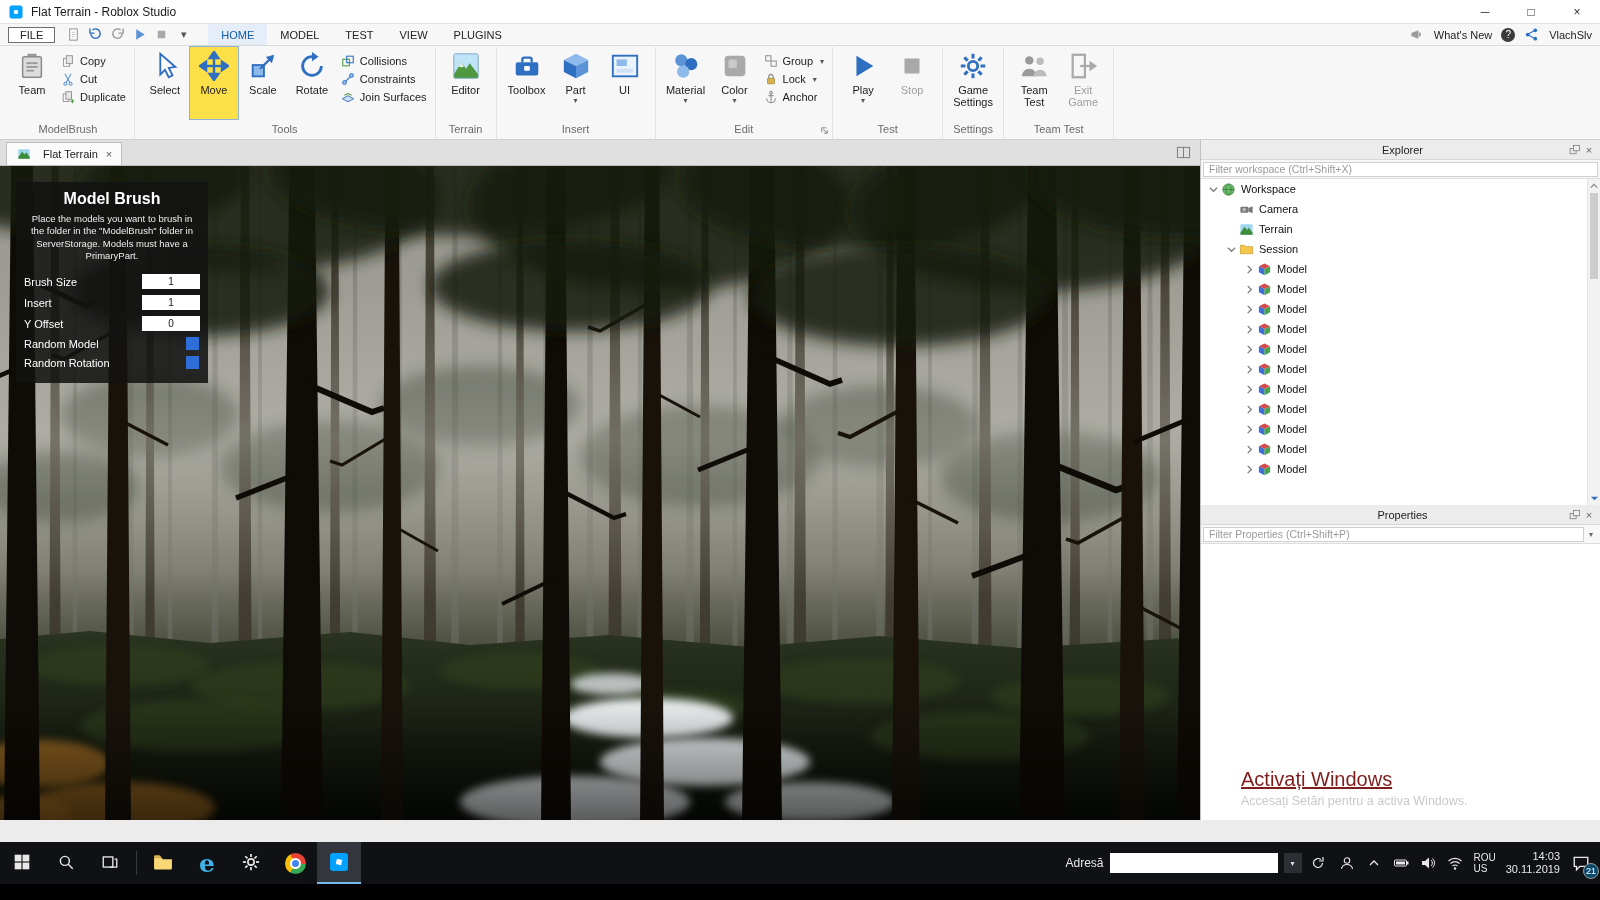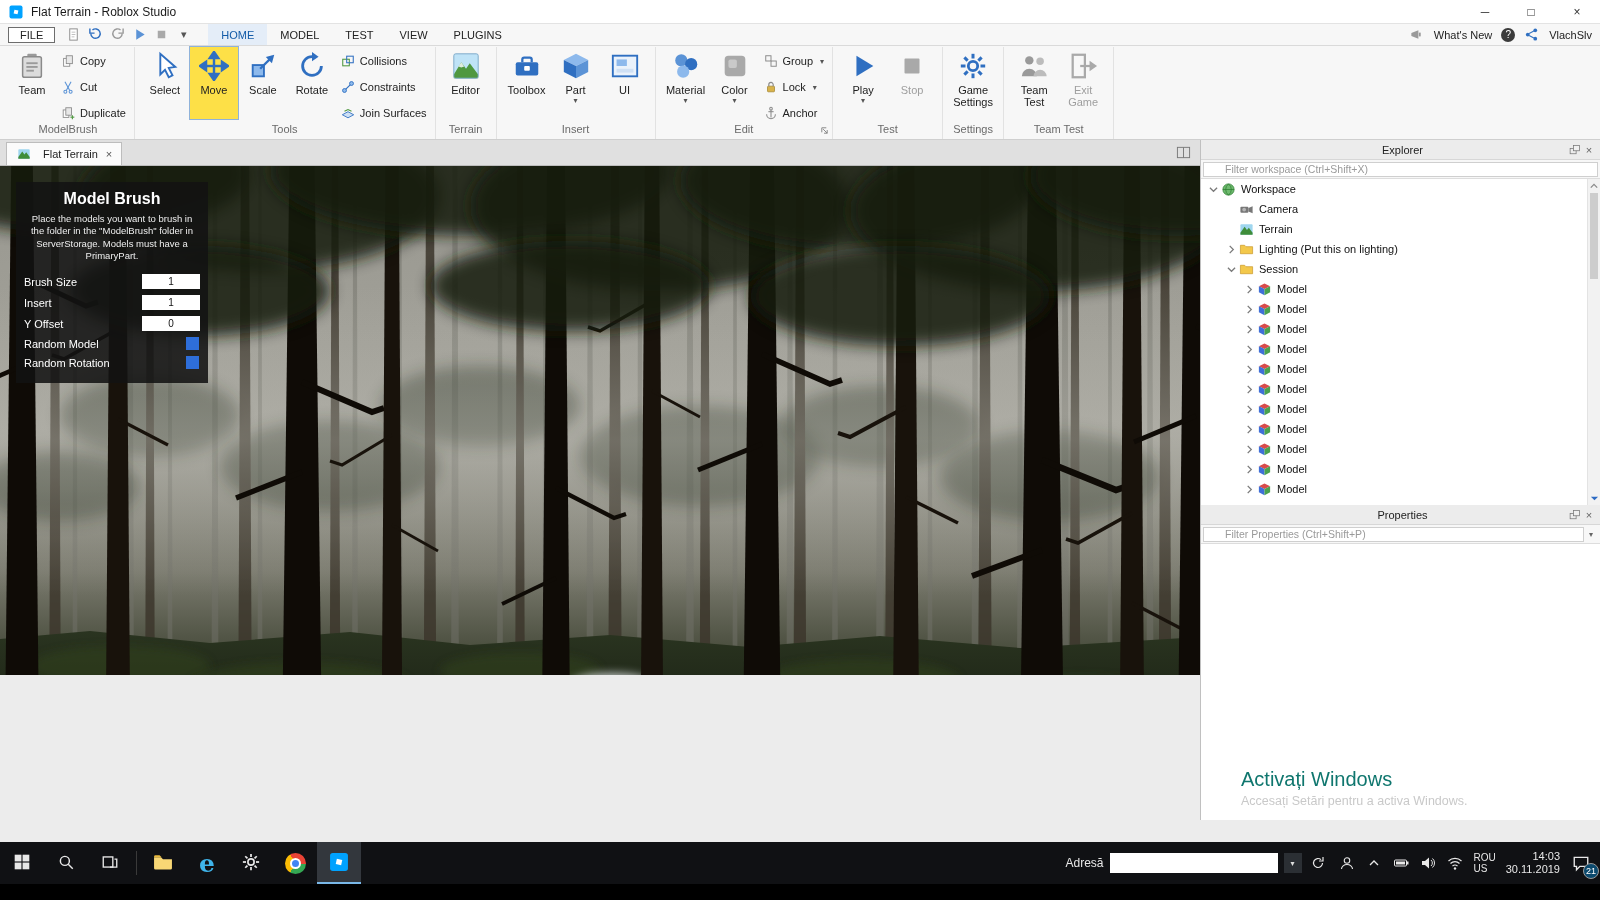--- a/index.html
+++ b/index.html
@@ -33,38 +33,38 @@
   .ribbon{height:94px;background:#f7f7f7;border-bottom:1px solid #cfcfcf;
     display:flex;align-items:stretch;padding:1px 2px 0 2px;}
   .rgroup{position:relative;display:flex;flex-direction:column;padding:0 6px;border-right:1px solid #e2e2e2;}
   .rbody{flex:1;display:flex;align-items:flex-start;gap:1px;}
   .rlarge{width:48px;min-height:72px;display:flex;flex-direction:column;align-items:center;
     padding-top:4px;text-align:center;line-height:12px;color:#222;}
   .rlarge.active{background:#fde047;outline:1px solid #8fb2da;}
   .rlarge .ricon{width:30px;height:30px;margin-bottom:3px;display:flex;align-items:center;justify-content:center;}
   .rcaret{font-size:8px;color:#555;line-height:8px;margin-top:1px;}
   .rcaret2{font-size:8px;color:#555;margin-left:2px;}
-  .rsmallcol{display:flex;flex-direction:column;gap:12px;padding:7px 2px 0 4px;}
+  .rsmallcol{display:flex;flex-direction:column;gap:4px;padding:7px 2px 0 4px;}
   .rsmall{display:flex;align-items:center;gap:5px;color:#222;white-space:nowrap;}
   .ricon16{width:14px;height:14px;display:inline-flex;}
   .rgrouplabel{font-size:11px;color:#6a6a6a;text-align:center;padding:2px 0 4px;}
   .disabled .rlabel{color:#9e9e9e;}
   .rlauncher{position:absolute;right:3px;bottom:4px;width:9px;height:9px;display:flex;}
 
   
   .workarea{display:flex;height:680px;}
   .left-col{width:1200px;display:flex;flex-direction:column;}
   .tabstrip{position:relative;height:26px;background:#e0e0e0;border-bottom:1px solid #bdbdbd;
     display:flex;align-items:flex-end;padding:3px 6px 0;}
   .doc-tab{height:23px;background:#fbfbfb;border:1px solid #bdbdbd;border-bottom:none;
     display:flex;align-items:center;gap:6px;padding:0 9px;margin-top:21px;}
   .tab-close{color:#555;margin-left:2px;}
   .strip-right{position:absolute;right:8px;top:5px;width:16px;height:16px;display:flex;}
 
-  .viewport{position:relative;width:1200px;height:509px;background:#8b8b85;overflow:hidden;}
+  .viewport{position:relative;width:1200px;height:654px;background:#8b8b85;overflow:hidden;}
   #forest{display:block;}
 
   
   .brush-panel{position:absolute;left:16px;top:16px;width:192px;background:rgba(18,18,18,0.87);
     color:#fff;padding:8px 6px 10px;}
   .brush-title{font-size:16px;font-weight:bold;text-align:center;margin-bottom:5px;}
   .brush-desc{font-size:9.5px;line-height:1.3;text-align:center;color:#eee;margin-bottom:10px;padding:0 3px;}
   .brush-row{display:flex;align-items:center;justify-content:space-between;padding:2px 2px;margin-bottom:2px;}
   .brush-label{font-size:11px;}
   .brush-input{width:58px;height:15px;border:none;background:#fff;color:#111;
@@ -72,36 +72,36 @@
   .brush-check{width:13px;height:13px;display:inline-block;margin-right:1px;}
 
   
   .right-col{width:400px;border-left:1px solid #c0c0c0;display:flex;flex-direction:column;background:#f3f3f3;}
   .panel-header{height:20px;background:#ececec;border-bottom:1px solid #d7d7d7;
     display:flex;align-items:center;padding:0 4px;}
   .panel-title{flex:1;text-align:center;color:#222;}
   .ph-icon{width:14px;height:14px;display:flex;align-items:center;justify-content:center;color:#666;}
   .filter-row{height:19px;background:#f7f7f7;border-bottom:1px solid #ddd;display:flex;align-items:center;padding:0 2px;}
   .filter-input{flex:1;height:15px;font-size:10.5px;border:1px solid #cfcfcf;background:#fff;
-    padding:0 21px;color:#333;font-family:"Liberation Sans",sans-serif;}
+    padding:0 5px;color:#333;font-family:"Liberation Sans",sans-serif;}
   .filter-input::placeholder{color:#9a9a9a;}
   .filter-caret{width:14px;text-align:center;color:#666;font-size:8px;}
   .explorer-body{position:relative;height:326px;background:#fff;overflow:hidden;}
   .tree{position:absolute;inset:0 13px 0 0;}
   .trow{height:20px;display:flex;align-items:center;color:#111;}
   .chev{width:13px;display:flex;justify-content:center;align-items:center;}
   .ticon{width:15px;height:15px;margin:0 5px 0 1px;display:inline-flex;}
   .scrollbar{position:absolute;right:0;top:0;bottom:0;width:13px;background:#f2f2f2;
     border-left:1px solid #e3e3e3;display:flex;flex-direction:column;}
   .sb-btn{height:13px;display:flex;align-items:center;justify-content:center;}
   .sb-thumb{margin:1px 2px;height:86px;background:#cdcdcd;}
   .sb-spacer{flex:1;}
   .props-body{position:relative;height:276px;background:#fff;}
   .watermark{position:absolute;left:40px;bottom:12px;}
-  .wm1{font-size:20px;color:#0f766e;}
+  .wm1{font-size:20px;color:#7f1d1d;text-decoration:underline;}
   .wm2{font-size:12.5px;color:#c9c9c9;margin-top:3px;}
 
   .midstrip{height:22px;background:#ececec;}
 
   
   .taskbar{height:42px;background:#101114;display:flex;align-items:center;color:#e8e8e8;}
   .tb-btn{width:44px;height:42px;display:flex;align-items:center;justify-content:center;position:relative;}
   .tb-btn.active{background:#33373d;box-shadow:inset 0 -2px 0 #7ab8e8;}
   .tb-sep{width:1px;height:24px;background:#3a3a3a;margin:0 4px;}
   .tb-right{margin-left:auto;display:flex;align-items:center;gap:10px;padding-right:8px;}
@@ -780,33 +780,20 @@
                   <svg width="15" height="15" viewBox="0 0 32 32">
                     <rect x="3" y="5" width="26" height="22" rx="2" fill="#9fd6ef"></rect>
                     <path d="M3 23 L12 10 L17 17 L21 12 L29 23 L29 27 L3 27 Z" fill="#3f8d3a"></path>
                   </svg>
                 </span>
                 <span class="tlabel">Terrain</span>
               </div>
               <div class="trow" style="padding-left: 24px;">
                 <span class="chev">
                   <svg width="9" height="9" viewBox="0 0 10 10">
-                    <path d="M3 1 L7 5 L3 9" fill="none" stroke="#7a7a7a" stroke-width="1.4"></path>
-                  </svg>
-                </span>
-                <span class="ticon">
-                  <svg width="15" height="15" viewBox="0 0 32 32">
-                    <path d="M3 7 h9 l3 3 h14 v15 h-26 Z" fill="#f3c84b" stroke="#c9992b" stroke-width="1.5"></path>
-                  </svg>
-                </span>
-                <span class="tlabel">Lighting (Put this on lighting)</span>
-              </div>
-              <div class="trow" style="padding-left: 24px;">
-                <span class="chev">
-                  <svg width="9" height="9" viewBox="0 0 10 10">
                     <path d="M1 3 L5 7 L9 3" fill="none" stroke="#7a7a7a" stroke-width="1.4"></path>
                   </svg>
                 </span>
                 <span class="ticon">
                   <svg width="15" height="15" viewBox="0 0 32 32">
                     <path d="M3 7 h9 l3 3 h14 v15 h-26 Z" fill="#f3c84b" stroke="#c9992b" stroke-width="1.5"></path>
                   </svg>
                 </span>
                 <span class="tlabel">Session</span>
               </div>

